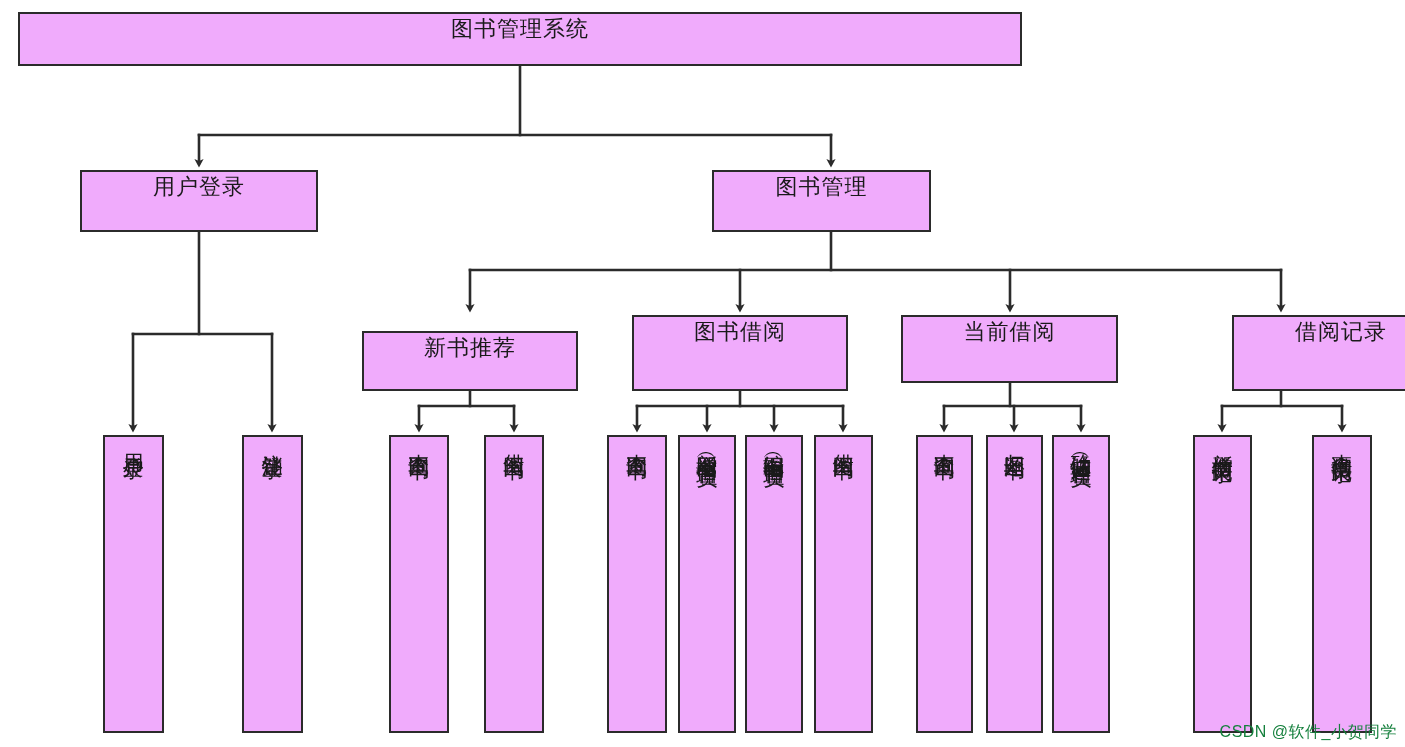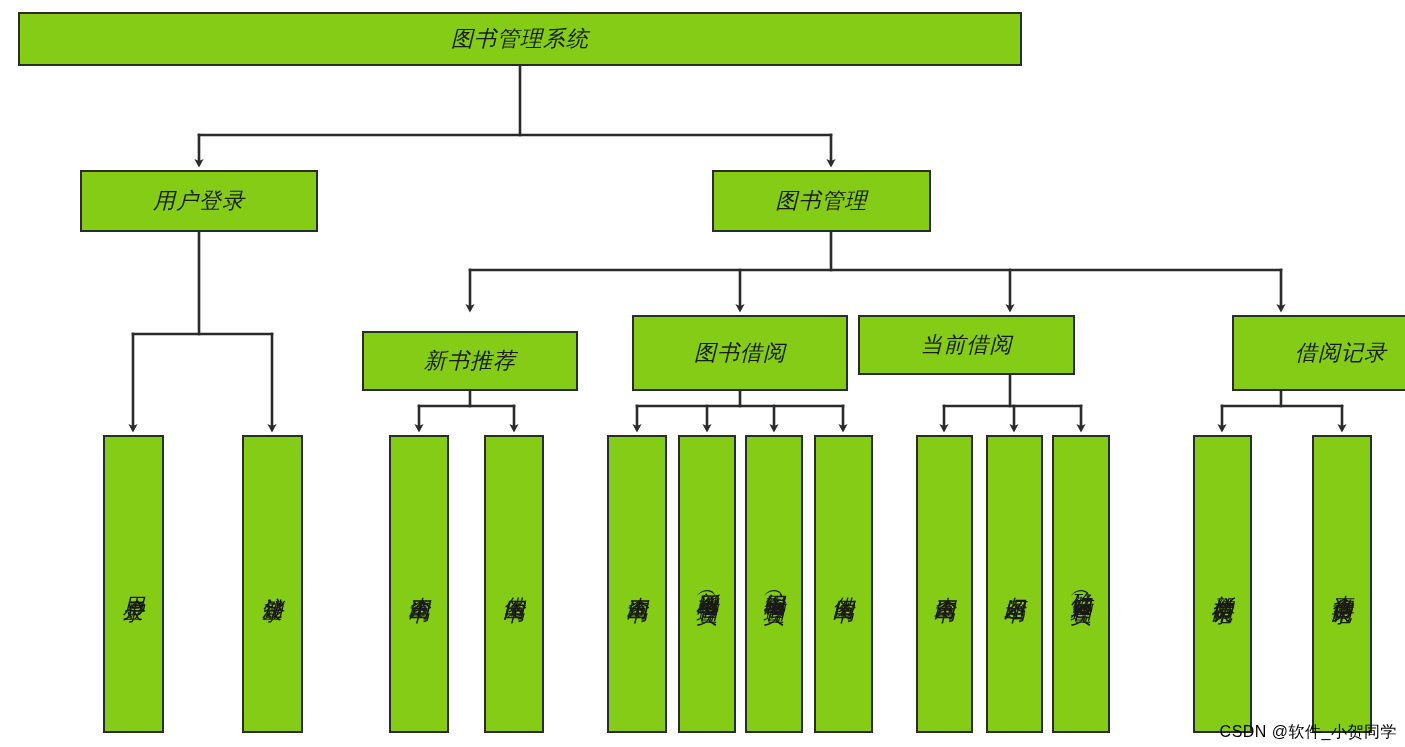--- a/index.html
+++ b/index.html
@@ -22,26 +22,25 @@
     left: 0;
     top: 0;
     width: 1405px;
     height: 747px;
     pointer-events: none;
   }
   .node {
     position: absolute;
     box-sizing: border-box;
     border: 2.5px solid #2b2b2b;
-    background: #84cc16;
+    background: #f0abfc;
     display: flex;
-    align-items: center;
+    align-items: flex-start;
     justify-content: center;
     color: #1a1a1a;
-    font-style: italic;
   }
   .node.horiz {
     font-size: 22px;
     letter-spacing: 1px;
   }
   .node.vert {
     font-size: 21px;
     letter-spacing: 1px;
   }
   .node.vert .label {
@@ -52,21 +51,21 @@
     white-space: nowrap;
   }
   .node .label {
     user-select: none;
   }
   #watermark {
     position: absolute;
     right: 8px;
     bottom: 4px;
     font-size: 16px;
-    color: #000000;
+    color: #15803d;
     letter-spacing: 0.5px;
     white-space: nowrap;
   }
 </style>
 </head>
 <body>
 
 <div id="canvas">
 
   <svg id="wires" viewBox="0 0 1405 747" xmlns="http://www.w3.org/2000/svg">
@@ -129,21 +128,21 @@
   <div class="node horiz" style="left:712px; top:170px; width:219px; height:62px;">
     <span class="label">图书管理</span>
   </div>
 
   <div class="node horiz" style="left:362px; top:331px; width:216px; height:60px;">
     <span class="label">新书推荐</span>
   </div>
   <div class="node horiz" style="left:632px; top:315px; width:216px; height:76px;">
     <span class="label">图书借阅</span>
   </div>
-  <div class="node horiz" style="left:858px; top:315px; width:217px; height:60px;">
+  <div class="node horiz" style="left:901px; top:315px; width:217px; height:68px;">
     <span class="label">当前借阅</span>
   </div>
   <div class="node horiz" style="left:1232px; top:315px; width:218px; height:76px;">
     <span class="label">借阅记录</span>
   </div>
 
   <div class="node vert" style="left:103px; top:435px; width:61px; height:298px;">
     <span class="label">用户登录</span>
   </div>
   <div class="node vert" style="left:242px; top:435px; width:61px; height:298px;">

